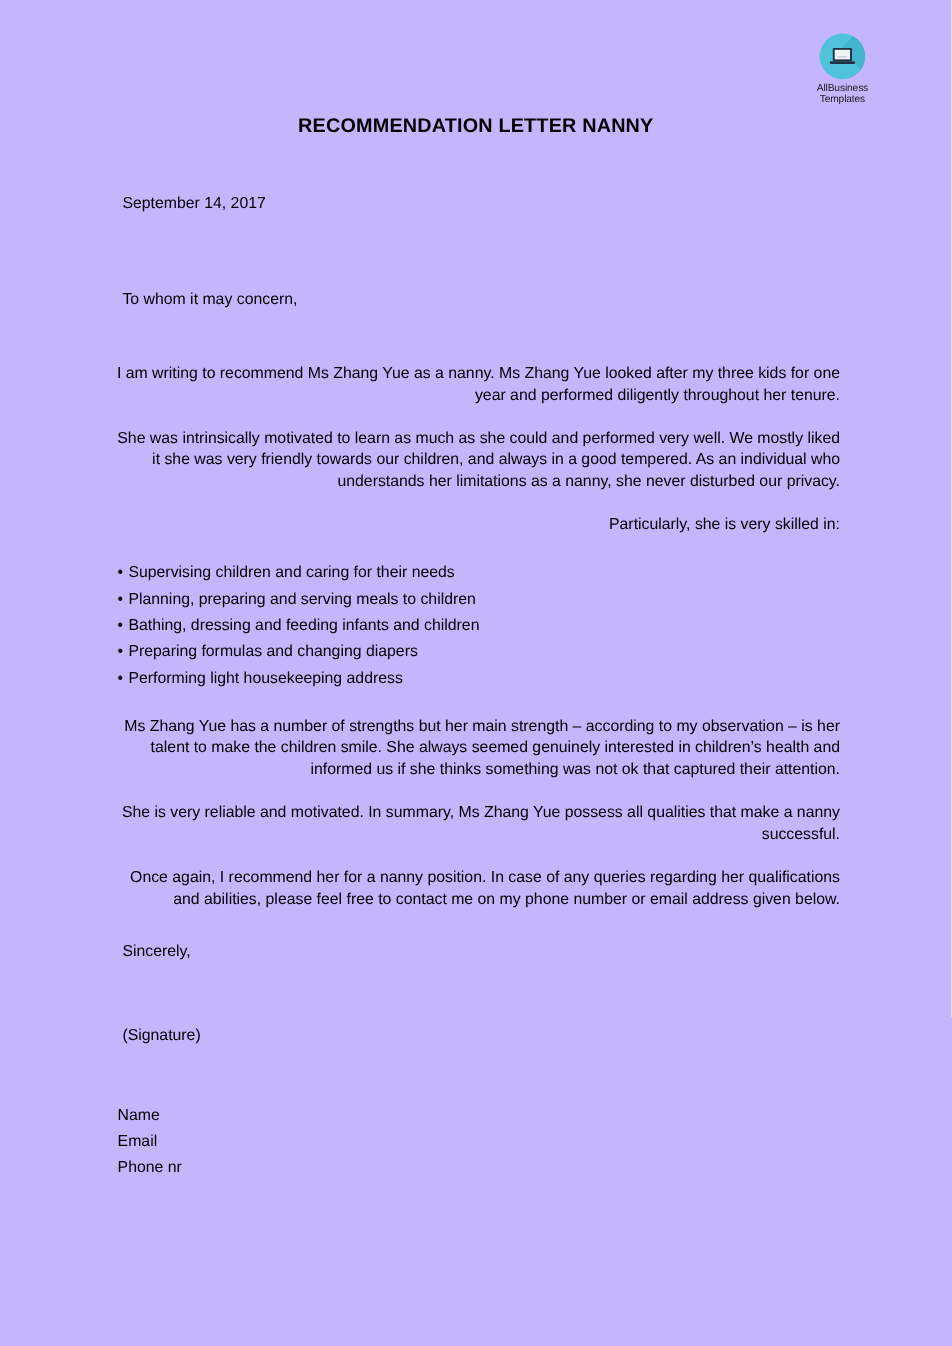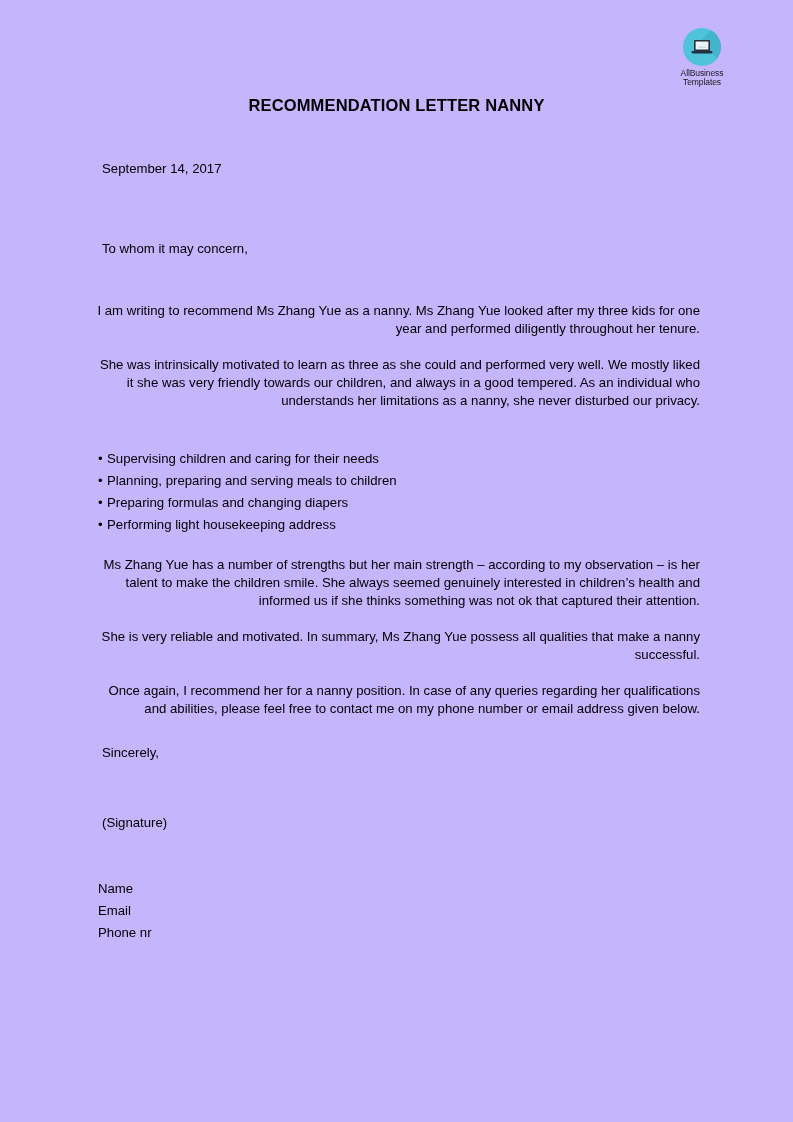--- a/index.html
+++ b/index.html
@@ -141,30 +141,32 @@
     <div class="gap-lg"></div>
 
     <div class="block">To whom it may concern,</div>
 
     <div class="gap-md"></div>
 
     <p class="para">I am writing to recommend Ms Zhang Yue as a nanny. Ms Zhang Yue looked after my three kids for one year and performed diligently throughout her tenure.</p>
 
     <div class="gap-sm"></div>
 
-    <p class="para">She was intrinsically motivated to learn as three as she could and performed very well. We mostly liked it she was very friendly towards our children, and always in a good tempered. As an individual who understands her limitations as a nanny, she never disturbed our privacy.</p>
+    <p class="para">She was intrinsically motivated to learn as much as she could and performed very well. We mostly liked it she was very friendly towards our children, and always in a good tempered. As an individual who understands her limitations as a nanny, she never disturbed our privacy.</p>
 
     <div class="gap-sm"></div>
 
+    <p class="para">Particularly, she is very skilled in:</p>
 
     <div class="gap-sm"></div>
 
     <ul class="bullets">
       <li><span class="dot">•</span><span>Supervising children and caring for their needs</span></li>
       <li><span class="dot">•</span><span>Planning, preparing and serving meals to children</span></li>
+      <li><span class="dot">•</span><span>Bathing, dressing and feeding infants and children</span></li>
       <li><span class="dot">•</span><span>Preparing formulas and changing diapers</span></li>
       <li><span class="dot">•</span><span>Performing light housekeeping address</span></li>
     </ul>
 
     <div class="gap-sm"></div>
 
     <p class="para">Ms Zhang Yue has a number of strengths but her main strength – according to my observation – is her talent to make the children smile. She always seemed genuinely interested in children’s health and informed us if she thinks something was not ok that captured their attention.</p>
 
     <div class="gap-sm"></div>
 

